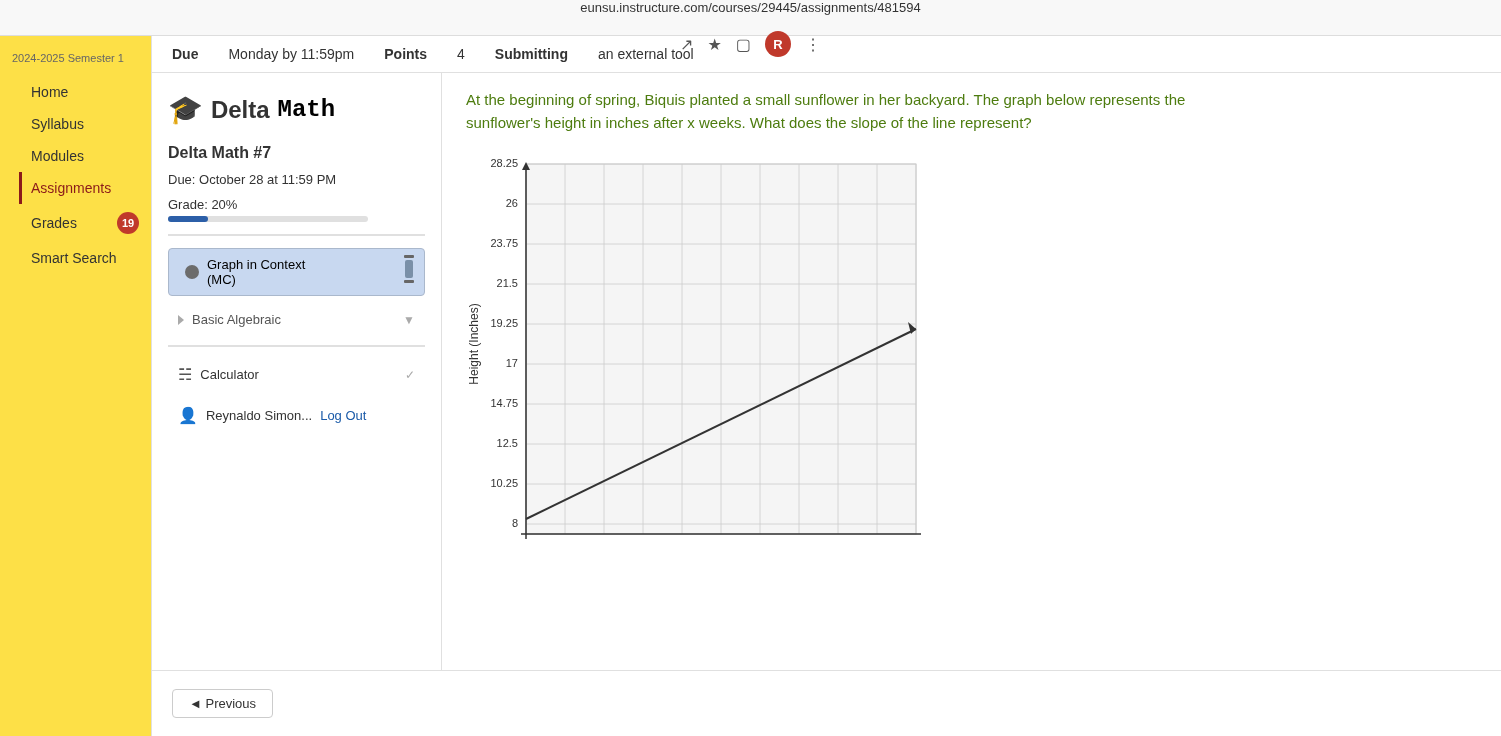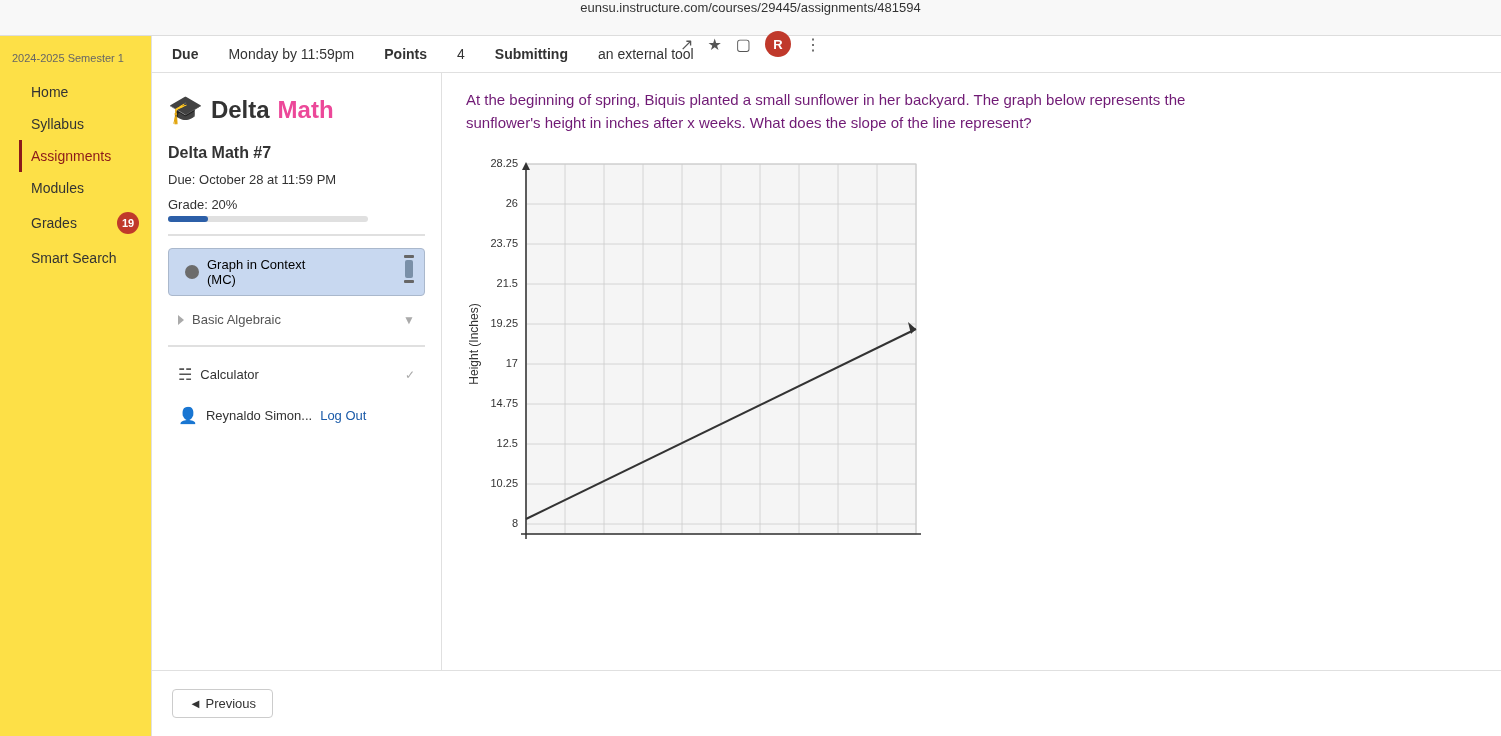--- a/index.html
+++ b/index.html
@@ -127,21 +127,21 @@
       display: flex;
       align-items: center;
       gap: 8px;
       font-size: 24px;
       margin-bottom: 8px;
     }
     .logo-icon {
       font-size: 28px;
     }
     .logo-text-delta { font-weight: bold; color: #333; }
-    .logo-text-math { color: #ec4899; font-weight: bold; }
+    .logo-text-math { color: #000000; font-weight: bold; font-family: Liberation Mono, monospace; }
 
     .assignment-title {
       font-size: 16px;
       font-weight: bold;
       color: #333;
     }
     .assignment-due {
       font-size: 13px;
       color: #333;
     }
@@ -225,21 +225,21 @@
     
     .right-panel {
       flex: 1;
       padding: 16px 24px;
       overflow-y: auto;
       background: #fff;
     }
     .problem-text {
       font-size: 15px;
       line-height: 1.5;
-      color: #701a75;
+      color: #4d7c0f;
       margin-bottom: 20px;
       max-width: 720px;
     }
 
     
     .graph-container {
       position: relative;
       width: 480px;
       height: 420px;
     }
@@ -285,25 +285,25 @@
 <div class="main-layout">
 
   <div class="sidebar">
     <div class="sidebar-semester">2024-2025 Semester 1</div>
     <div class="sidebar-nav-item">
       <span>Home</span>
     </div>
     <div class="sidebar-nav-item">
       <span>Syllabus</span>
     </div>
+    <div class="sidebar-nav-item">
+      <span>Modules</span>
+    </div>
     <div class="sidebar-nav-item active">
       <span>Assignments</span>
-    </div>
-    <div class="sidebar-nav-item">
-      <span>Modules</span>
     </div>
     <div class="sidebar-nav-item" style="justify-content: space-between;">
       <span>Grades</span>
       <div class="sidebar-badge">19</div>
     </div>
     <div class="sidebar-nav-item">
       <span>Smart Search</span>
     </div>
   </div>
 

